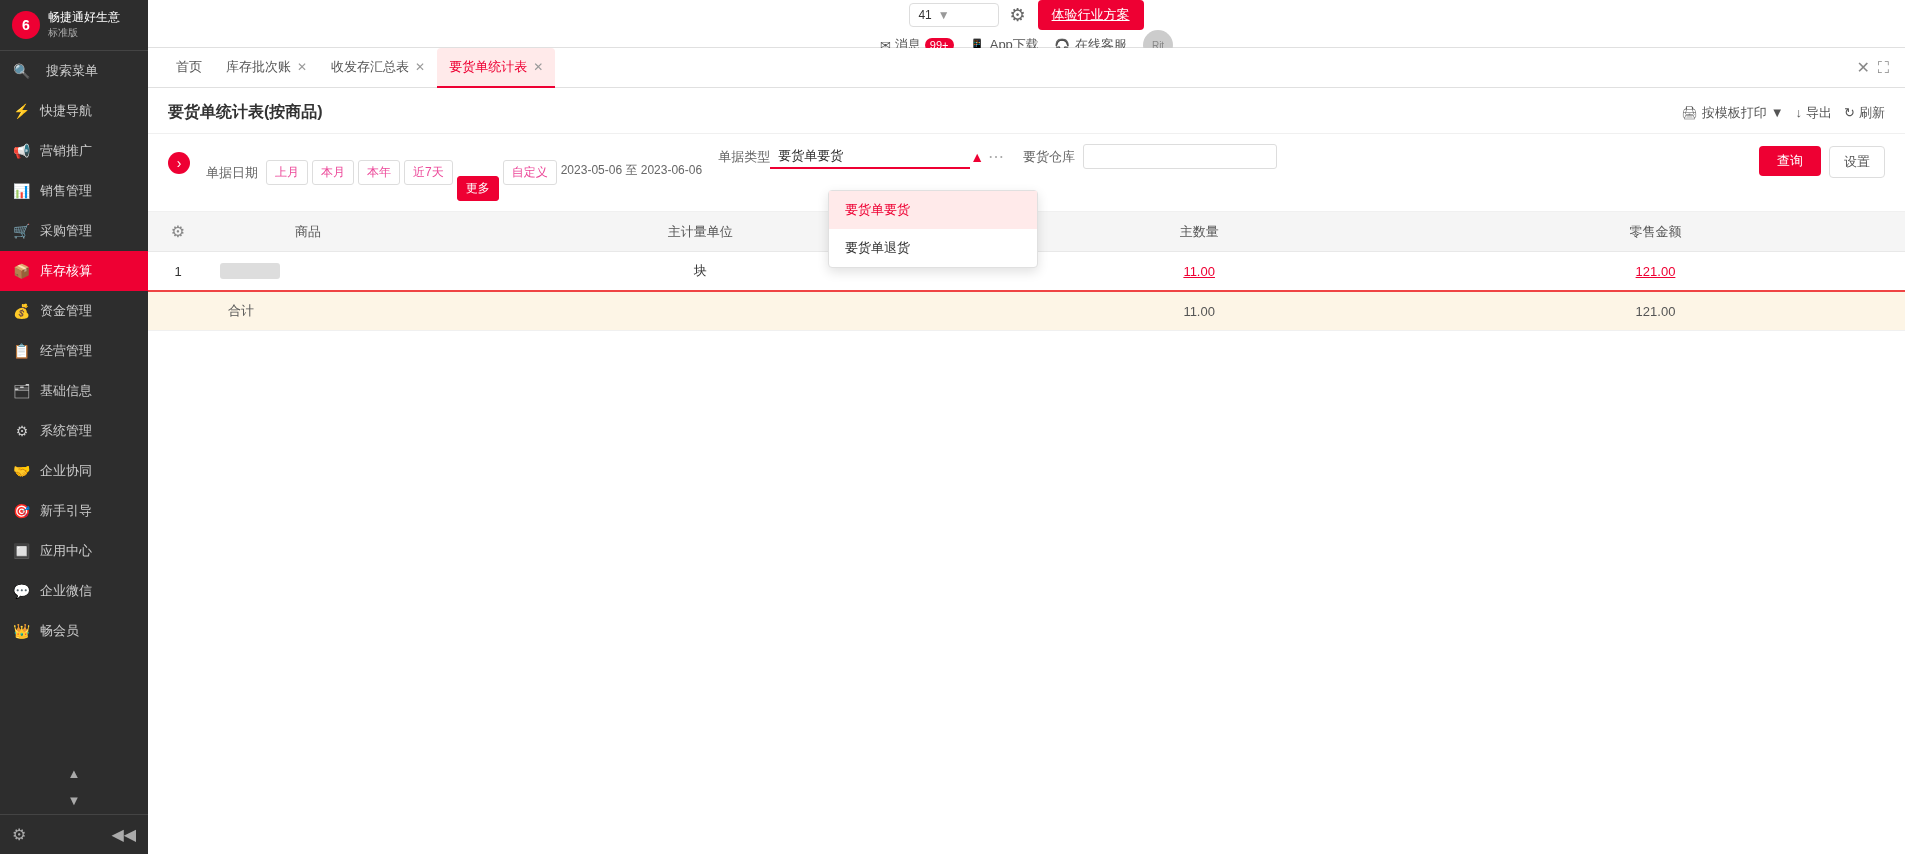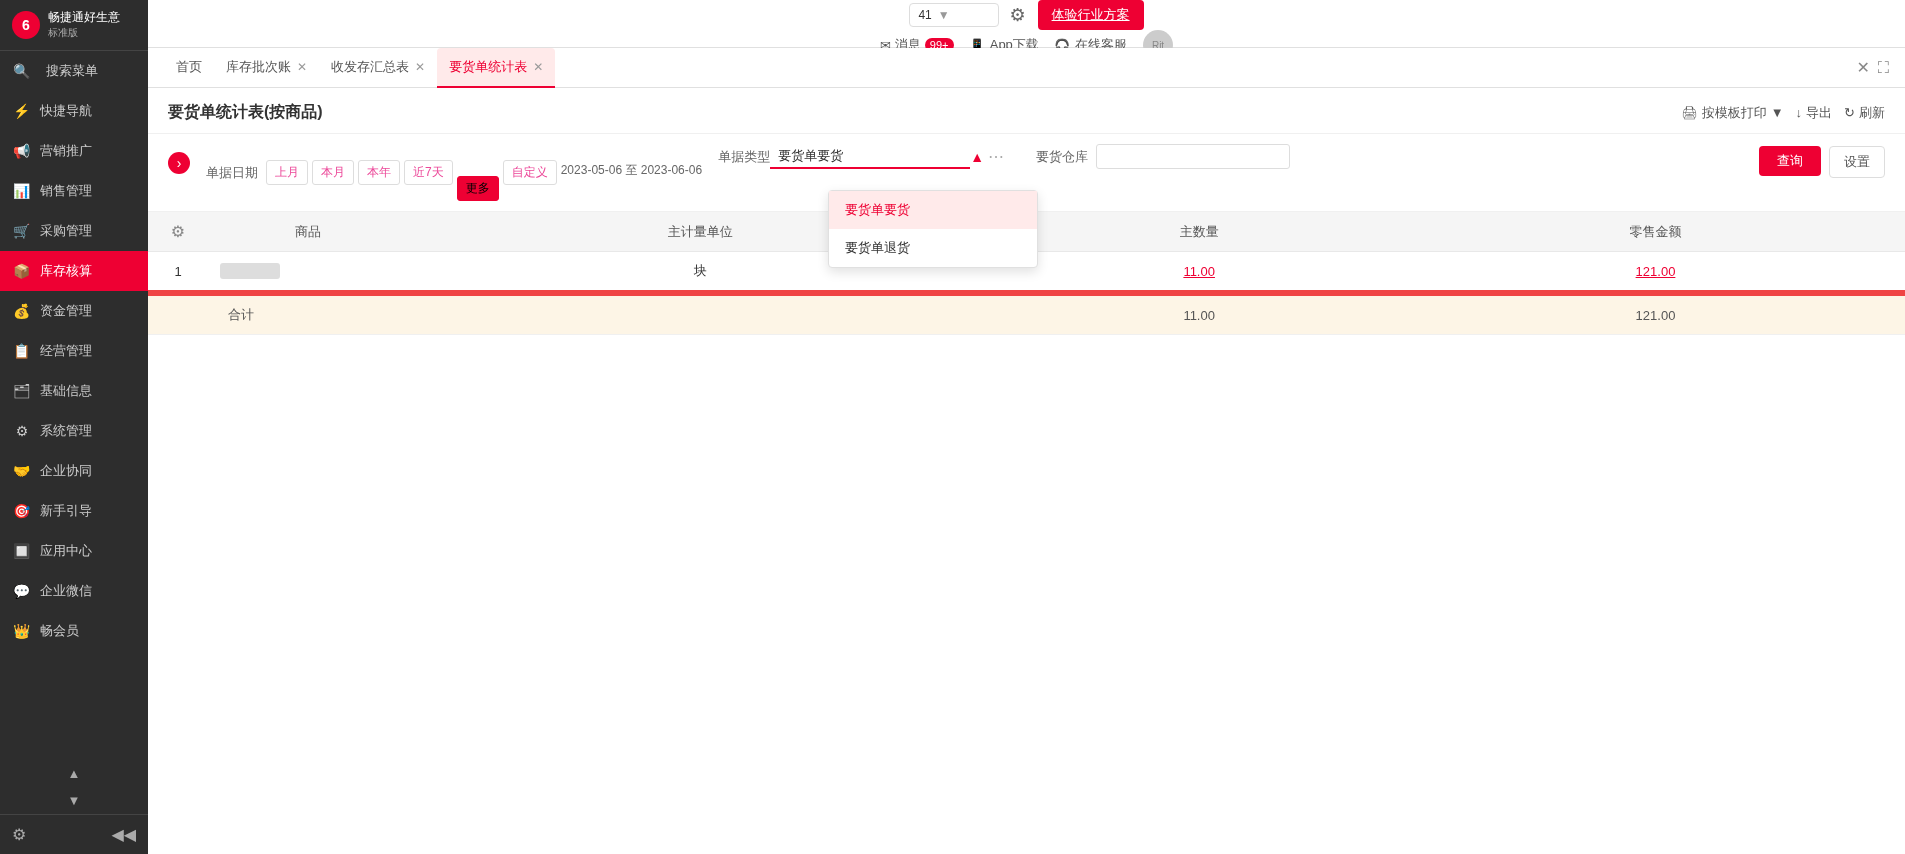--- a/index.html
+++ b/index.html
@@ -172,40 +172,40 @@
     .filter-group {
       display: flex; align-items: center; gap: 8px; flex-wrap: wrap;
     }
     .filter-label { color: #666; font-size: 13px; white-space: nowrap; }
     .date-btns { display: flex; align-items: center; gap: 4px; }
     .date-btn {
       padding: 3px 8px; font-size: 12px; color: #ec4899;
       border: 1px solid #ddd; border-radius: 3px; cursor: pointer; background: #fff;
     }
     .date-btn.more {
-      background: #e03; color: #000000; border-color: #e03; margin-top: 32px;
+      background: #e03; color: #ffffff; border-color: #e03; margin-top: 32px;
     }
     .date-range { font-size: 12px; color: #666; white-space: nowrap; margin-top: 18px; }
     .filter-type-group {
       display: flex; align-items: center; 
     }
     .filter-select-wrapper {
       position: relative; display: flex; align-items: center;
     }
     .filter-select {
       border: none; border-bottom: 2px solid #e03;
       padding: 4px 8px; font-size: 13px; color: #333;
       min-width: 200px; outline: none; background: #fff;
       cursor: pointer;
     }
     .filter-select-arrow {
       color: #e03; font-size: 14px; cursor: pointer;
     }
     .filter-more-btn { color: #aaa; font-size: 16px; cursor: pointer; margin-left: 4px; }
-    .warehouse-label { color: #666; font-size: 13px; margin-left: 16px; }
+    .warehouse-label { color: #666; font-size: 13px; margin-left: 3px; }
     .warehouse-input {
       border: 1px solid #ddd; padding: 4px 8px; border-radius: 3px;
       font-size: 13px; color: #333; min-width: 120px; outline: none;
     }
     .filter-right-btns { margin-left: auto; display: flex; align-items: flex-start; gap: 8px; padding-top: 2px; }
     .query-btn {
       background: #e03; color: #fff; border: none;
       padding: 6px 18px; border-radius: 4px; font-size: 13px; cursor: pointer;
     }
     .settings-btn {
@@ -243,21 +243,21 @@
       border-bottom: 1px solid #f0f0f0; text-align: center;
     }
     .th-settings { color: #888; font-size: 16px; cursor: pointer; }
     .td-num { color: #e03; text-decoration: underline; cursor: pointer; }
     .product-cell { display: flex; align-items: center; gap: 6px; }
     .product-placeholder { width: 60px; height: 16px; background: #ddd; border-radius: 3px; }
 
     
     .total-row {
       background: #fdf5e6;
-      border-top: 6px solid #ef4444;
+      border-top: 2px solid #ef4444;
     }
     .total-row td { font-size: 13px; color: #555; }
     .total-label { text-align: left; padding-left: 20px; }
   </style>
 </head>
 <body>
 
 <div class="sidebar">
   <div class="sidebar-logo">
     <div class="sidebar-logo-icon">

